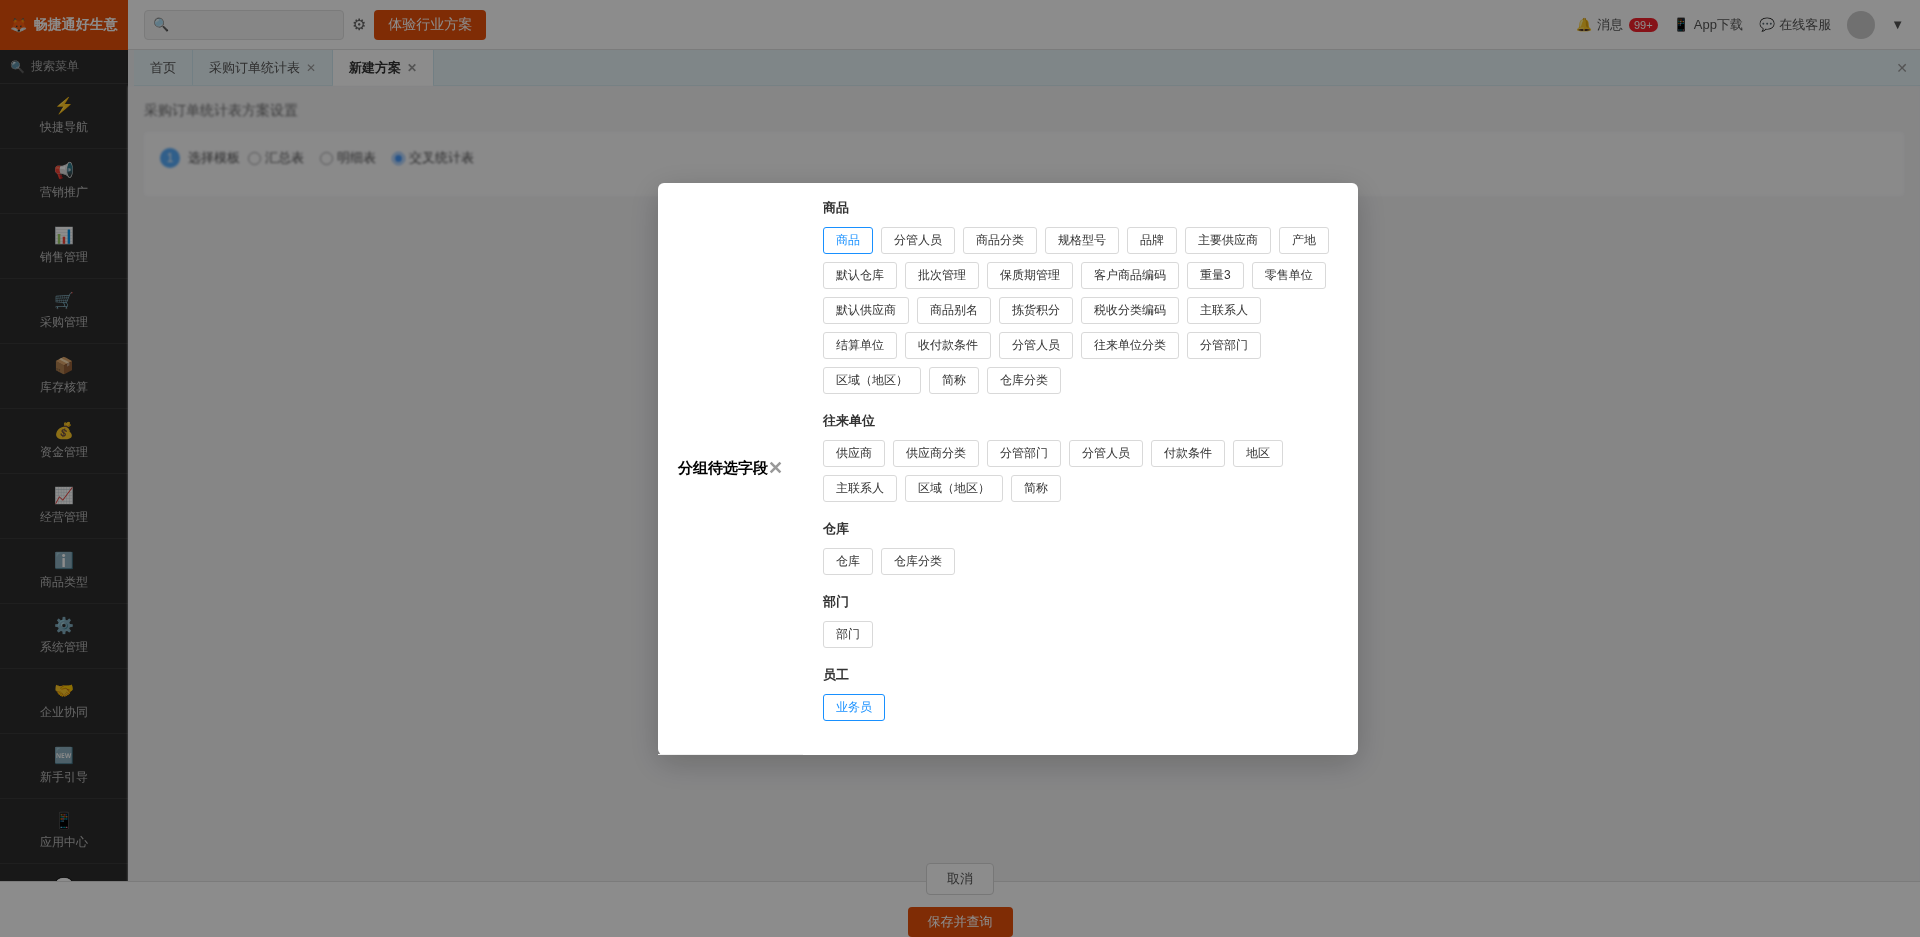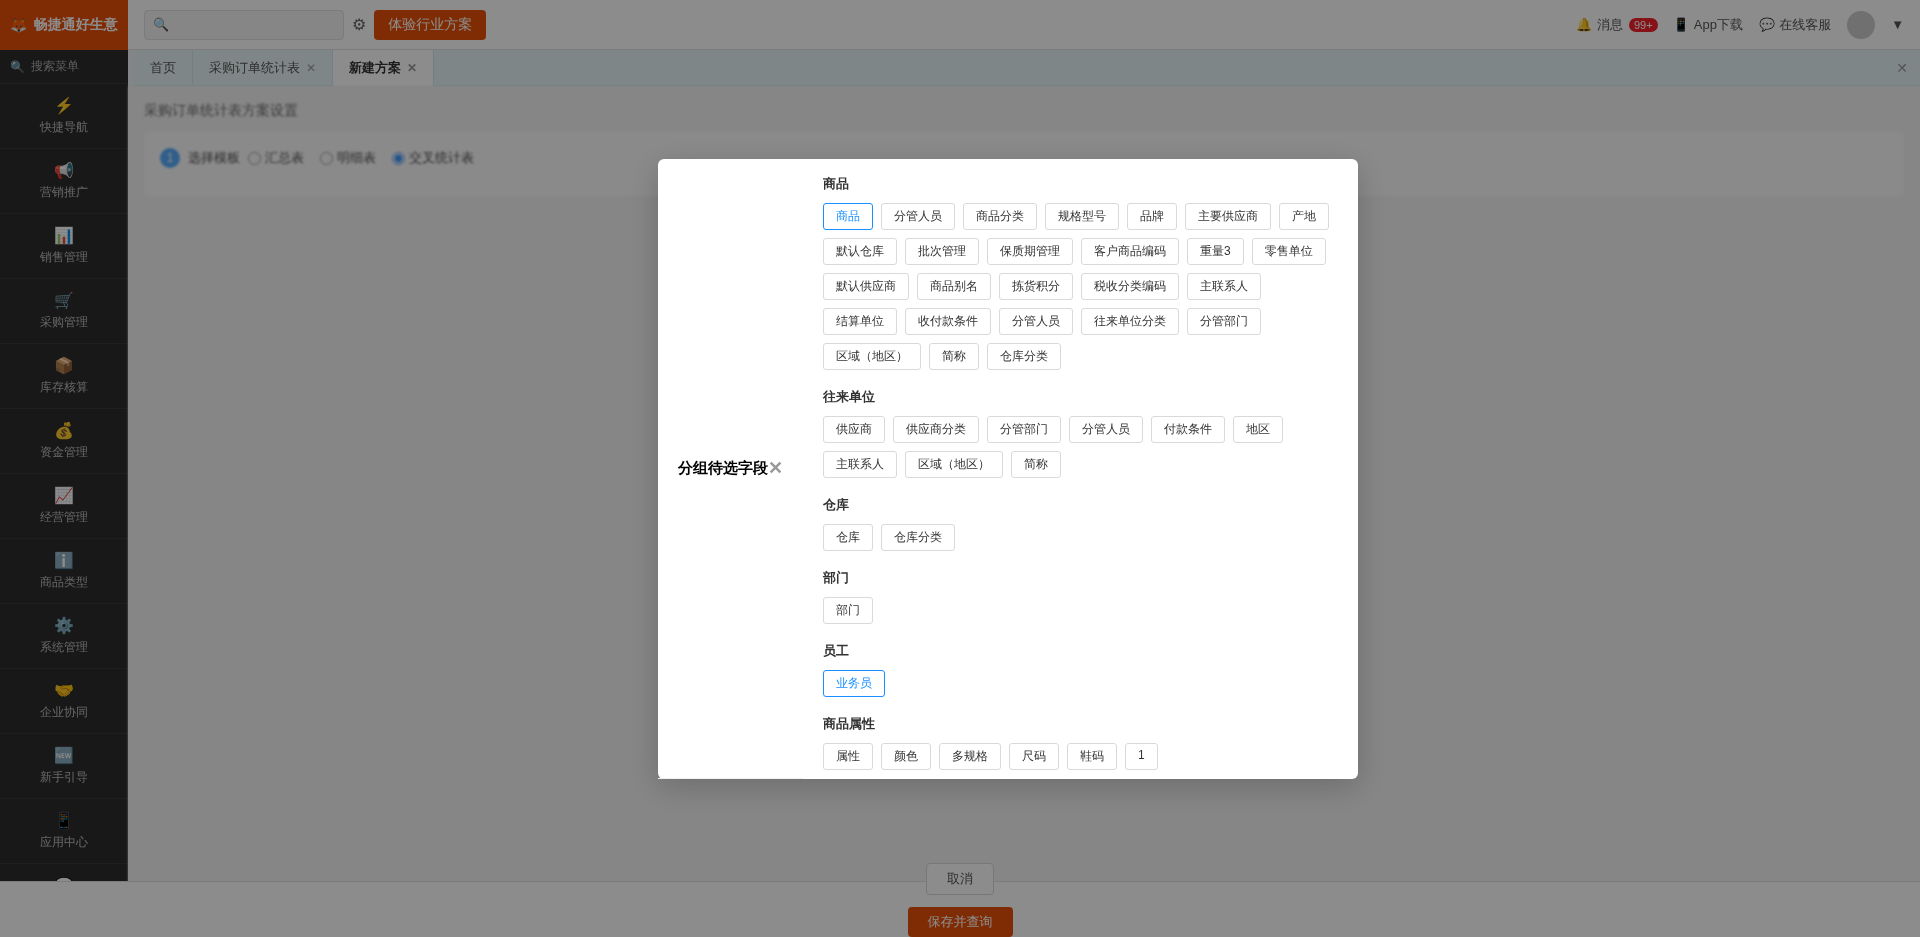--- a/index.html
+++ b/index.html
@@ -336,30 +336,19 @@
         <div class="field-tags">
           <div class="field-tag">部门</div>
         </div>
       </div>
       <div class="field-section">
         <div class="field-section-title">员工</div>
         <div class="field-tags">
           <div class="field-tag highlight">业务员</div>
         </div>
       </div>
-      <div class="field-section">
-        <div class="field-section-title">商品属性</div>
-        <div class="field-tags">
-          <div class="field-tag">属性</div>
-          <div class="field-tag">颜色</div>
-          <div class="field-tag">多规格</div>
-          <div class="field-tag">尺码</div>
-          <div class="field-tag">鞋码</div>
-          <div class="field-tag">1</div>
-        </div>
-      </div>
     </div>
 </div>
 
 <div class="bottombar">
   <button class="btn-cancel">取消</button>
   <button class="btn-primary">保存并查询</button>
 </div>
 
 </body></html>

